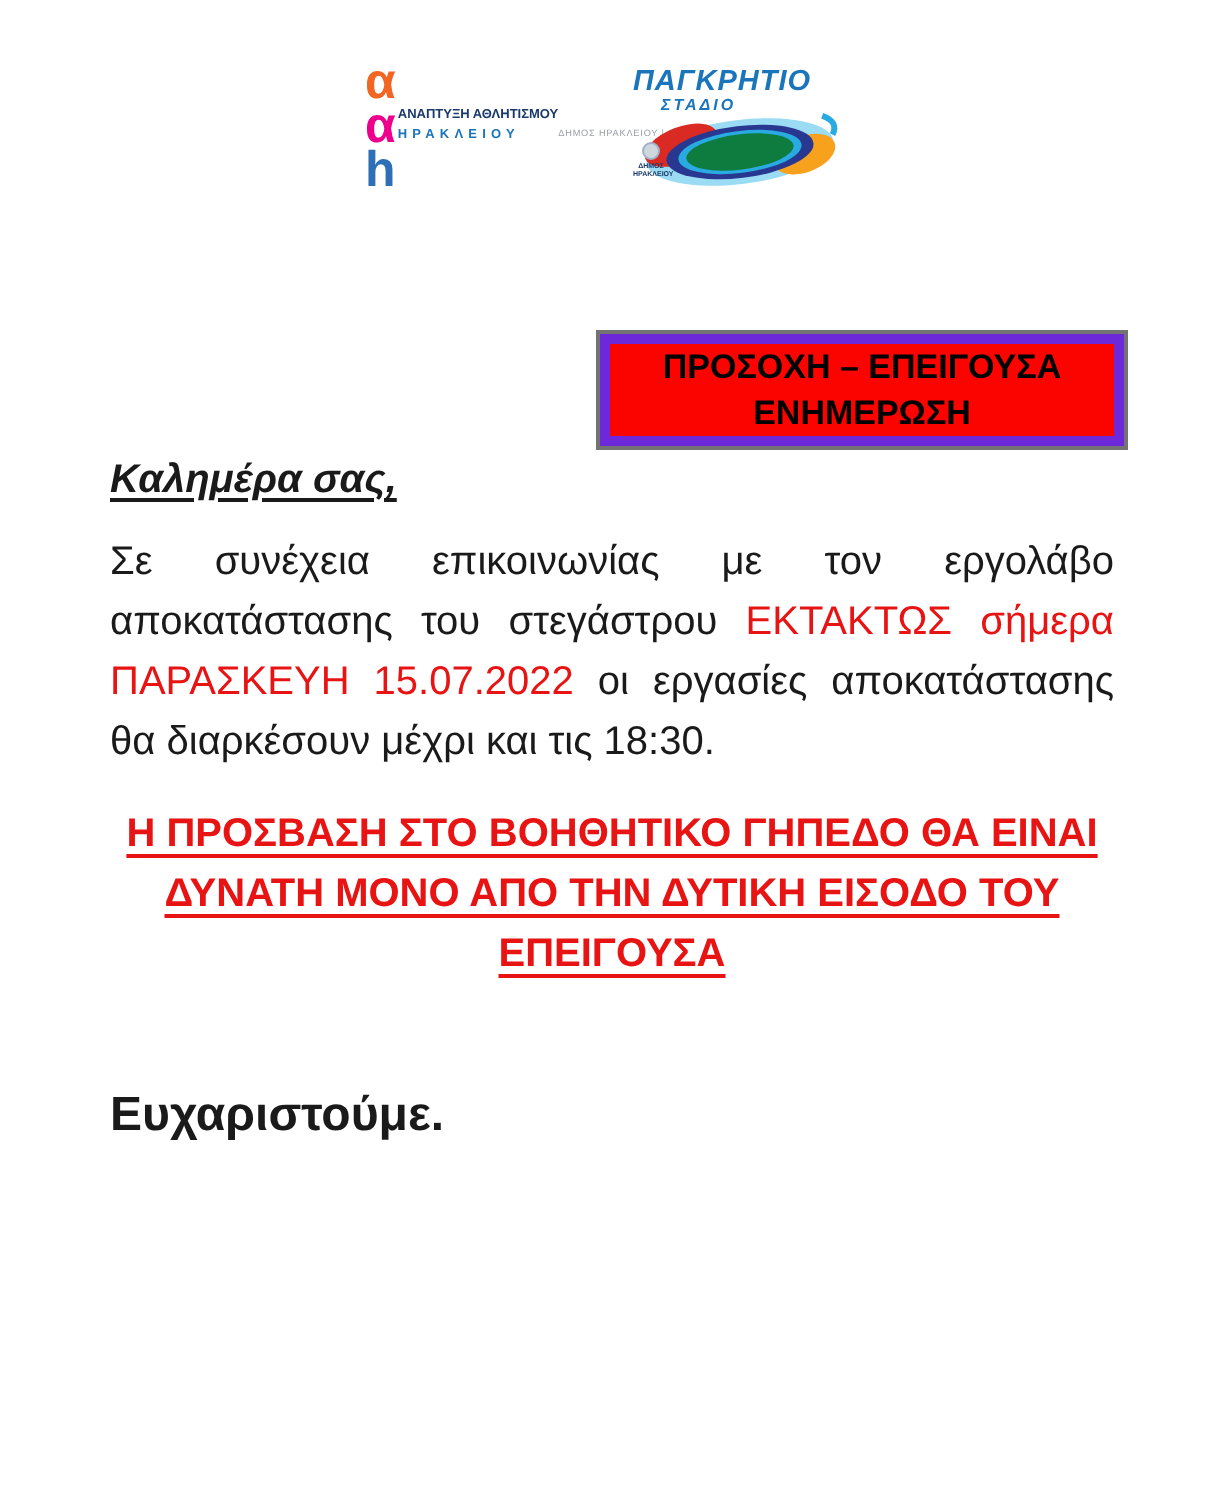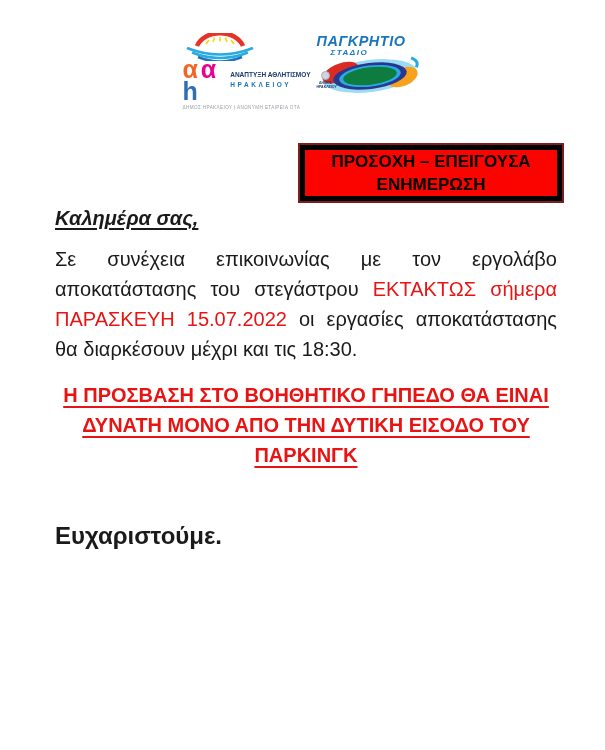--- a/index.html
+++ b/index.html
@@ -14,21 +14,21 @@
   .page{
     width:605px;height:750px;background:#fff;overflow:hidden;position:relative;
     color:#1a1a1a;
   }
 
   
   .logos{
     margin-top:33px;height:72px;display:flex;justify-content:center;
     align-items:flex-start;gap:6px;
   }
-  .logo-left{width:128px;display:flex;flex-direction:column;align-items:flex-start;}
+  .logo-left{width:128px;display:flex;align-items:center;}
   .logo-left .arcs{display:block;}
   .logo-left .mainrow{display:flex;align-items:center;margin-top:-3px;}
   .logo-left .letters{font-size:25px;font-weight:bold;line-height:22px;letter-spacing:-2px;}
   .logo-left .letters span{display:inline-block;}
   .logo-left .nametxt{margin-left:3px;line-height:8px;}
   .logo-left .nametxt .l1{font-size:6.5px;font-weight:bold;color:var(--logo-navy);white-space:nowrap;}
   .logo-left .nametxt .l2{font-size:6.5px;font-weight:bold;color:var(--logo-blue);letter-spacing:2.6px;white-space:nowrap;margin-top:2px;}
   .logo-left .subtxt{font-size:4.6px;color:#9aa0a6;letter-spacing:.4px;margin-top:3px;white-space:nowrap;}
 
   .logo-right{width:106px;position:relative;height:72px;}
@@ -44,21 +44,21 @@
   }
   .logo-right .stadium{position:absolute;left:2px;top:18px;}
   .logo-right .emblem{
     position:absolute;left:0;top:38px;width:18px;text-align:center;
   }
   .logo-right .emblem .seal{width:9px;height:9px;border-radius:50%;background:#cfd6dd;border:1px solid #9fb2c9;margin:0 auto;}
   .logo-right .emblem .cap{font-size:3.5px;font-weight:bold;color:var(--logo-navy);line-height:4px;margin-top:1px;}
 
   
   .banner-row{display:flex;justify-content:flex-end;padding-right:41px;margin-top:38px;}
-  .banner{border:2px solid #7f1d1d;background:#000000;padding:5px;width:266px;}
+  .banner{border:2px solid #737373;background:#6d28d9;padding:5px;width:266px;margin-top:22px;}
   .banner-inner{
     background:var(--banner-red);color:#000;text-align:center;
     font-weight:bold;font-size:17px;line-height:23px;padding:0 14px;
   }
 
   
   .content{padding:0 48px 0 55px;}
   .greeting{
     margin-top:4px;font-size:20px;font-weight:bold;font-style:italic;
     text-decoration:underline;text-underline-offset:3px;
@@ -140,18 +140,18 @@
       <div class="banner-inner">ΠΡΟΣΟΧΗ – ΕΠΕΙΓΟΥΣΑ ΕΝΗΜΕΡΩΣΗ</div>
     </div>
   </div>
 
   <div class="content">
     <p class="greeting">Καλημέρα σας,</p>
 
     <p class="body-para"><span class="run-black">Σε συνέχεια επικοινωνίας με τον εργολάβο αποκατάστασης του στεγάστρου </span><span class="run-red">ΕΚΤΑΚΤΩΣ σήμερα ΠΑΡΑΣΚΕΥΗ 15.07.2022</span><span class="run-black"> οι εργασίες αποκατάστασης θα διαρκέσουν μέχρι και τις 18:30.</span></p>
 
 
-    <p class="warning warning2">Η ΠΡΟΣΒΑΣΗ ΣΤΟ ΒΟΗΘΗΤΙΚΟ ΓΗΠΕΔΟ ΘΑ ΕΙΝΑΙ ΔΥΝΑΤΗ ΜΟΝΟ ΑΠΟ ΤΗΝ ΔΥΤΙΚΗ ΕΙΣΟΔΟ ΤΟΥ ΠΑΡΚΙΝΓΚ</p>
+    <p class="warning warning2">Η ΠΡΟΣΒΑΣΗ ΣΤΟ ΒΟΗΘΗΤΙΚΟ ΓΗΠΕΔΟ ΘΑ ΕΙΝΑΙ ΔΥΝΑΤΗ ΜΟΝΟ ΑΠΟ ΤΗΝ ΔΥΤΙΚΗ ΕΙΣΟΔΟ ΤΟΥ ΕΠΕΙΓΟΥΣΑ</p>
 
     <p class="closing">Ευχαριστούμε.</p>
   </div>
 
 </div>
 
 </body></html>

